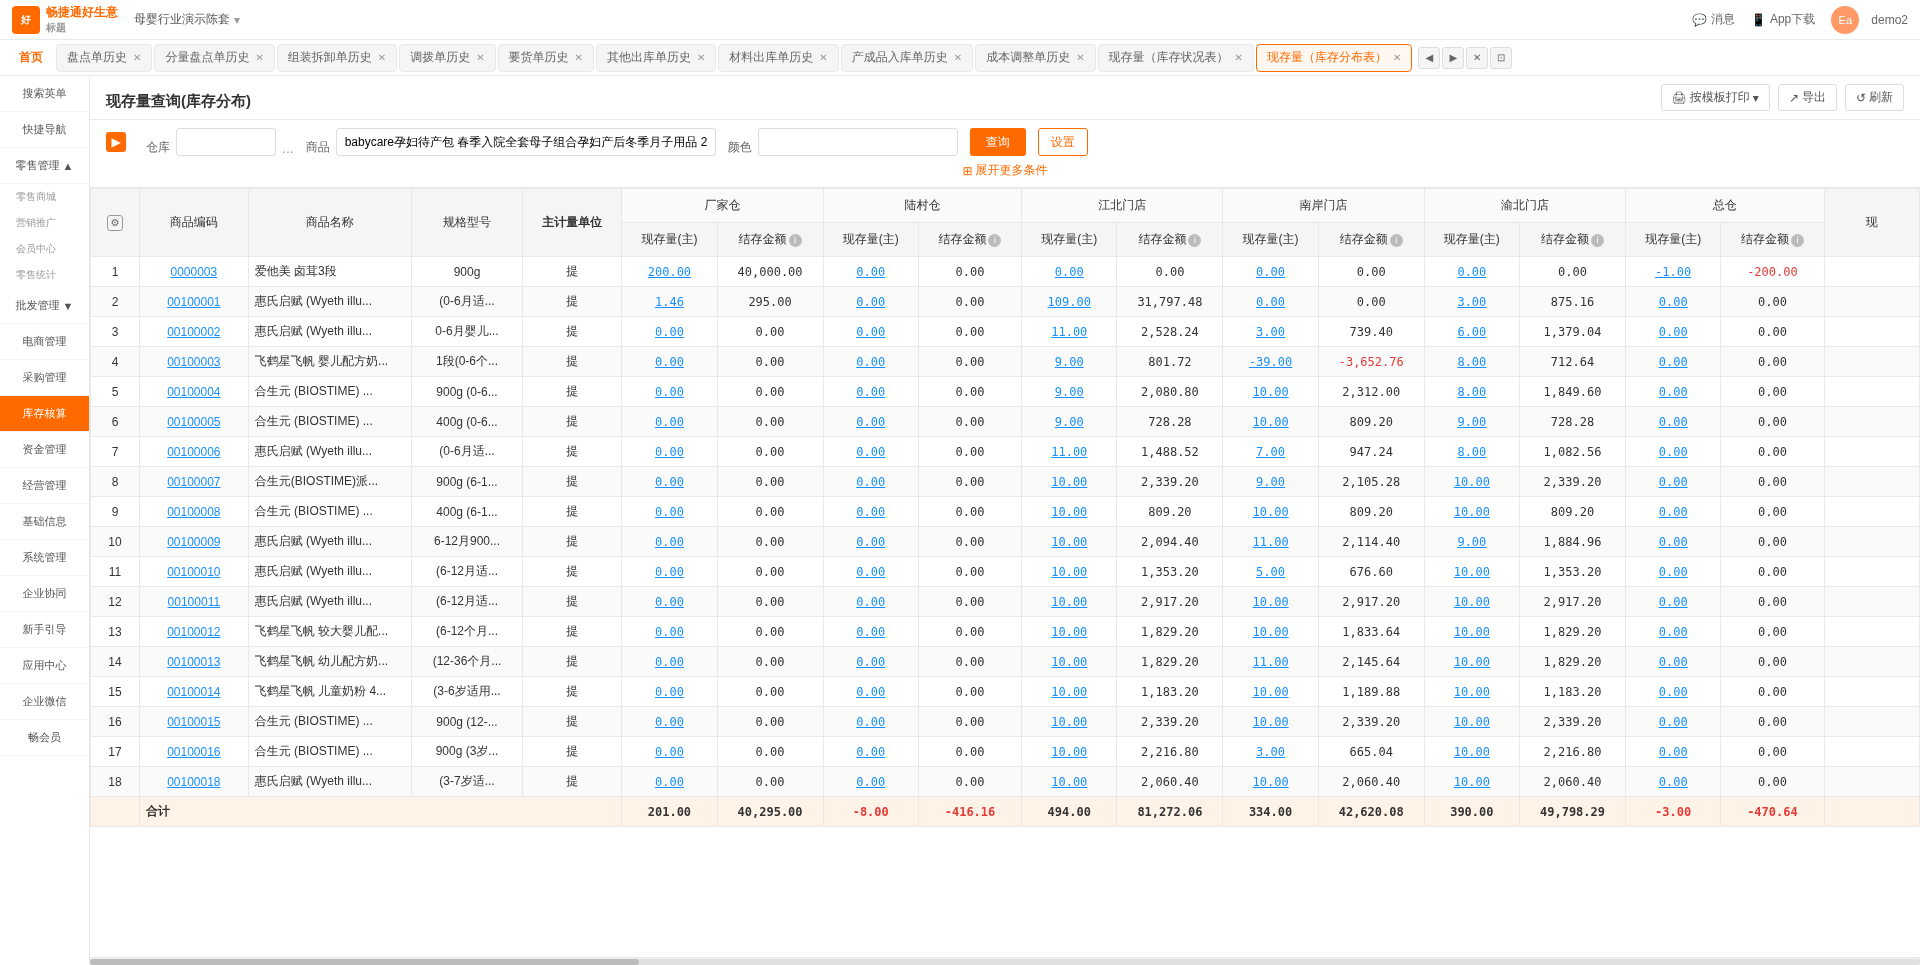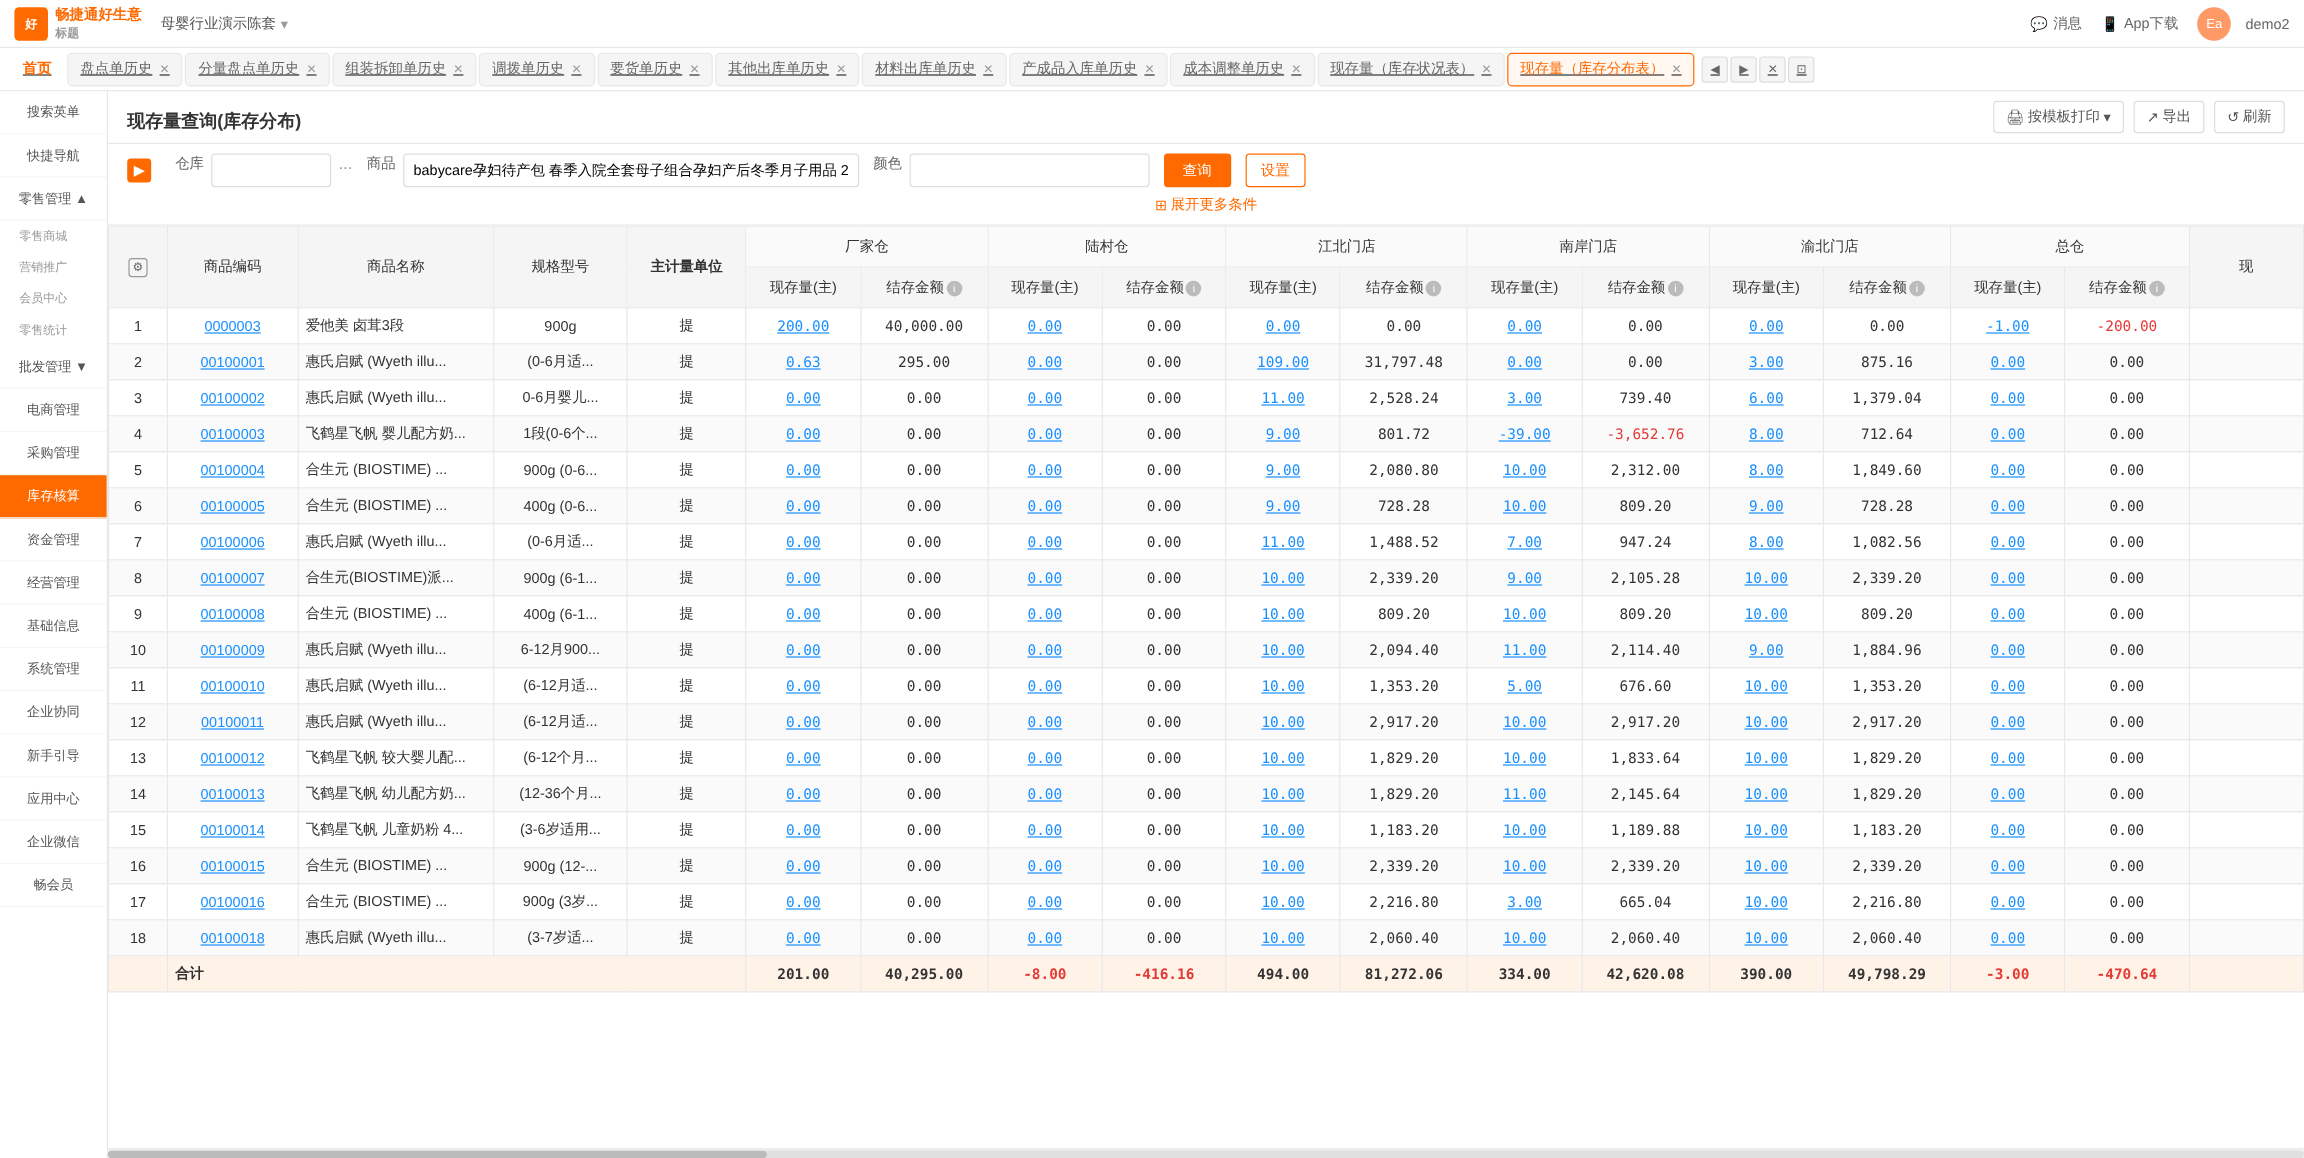--- a/index.html
+++ b/index.html
@@ -8,21 +8,21 @@
     
     .top-bar { height: 40px; background: #fff; display: flex; align-items: center; justify-content: space-between; padding: 0 12px; border-bottom: 1px solid #e8e8e8; }
     .top-bar-left { display: flex; align-items: center; gap: 8px; }
     .logo-area { display: flex; align-items: center; gap: 6px; color: #ff6a00; font-weight: bold; font-size: 13px; }
     .logo-icon { width: 28px; height: 28px; background: #ff6a00; border-radius: 4px; display: flex; align-items: center; justify-content: center; color: white; font-size: 10px; }
     .top-bar-right { display: flex; align-items: center; gap: 16px; color: #666; font-size: 12px; }
     .top-bar-right span { cursor: pointer; display: flex; align-items: center; gap: 4px; }
     .avatar { width: 28px; height: 28px; background: #ff9966; border-radius: 50%; display: flex; align-items: center; justify-content: center; color: white; font-size: 11px; }
 
     
-    .tab-bar { height: 36px; background: #fff; display: flex; align-items: center; border-bottom: 1px solid #e8e8e8; padding: 0 8px; overflow: hidden; gap: 2px; text-decoration: underline; }
+    .tab-bar { height: 36px; background: #fff; display: flex; align-items: center; border-bottom: 1px solid #e8e8e8; padding: 0 8px; overflow: hidden; gap: 2px; }
     .tab-item { height: 28px; padding: 0 10px; display: flex; align-items: center; gap: 4px; border-radius: 4px; cursor: pointer; font-size: 12px; white-space: nowrap; border: 1px solid transparent; }
     .tab-item.home { color: #ff6a00; font-weight: bold; background: transparent; }
     .tab-item.active { background: #fff7f0; border-color: #ff6a00; color: #ff6a00; }
     .tab-item.normal { background: #f5f5f5; color: #666; border-color: #e8e8e8; }
     .tab-close { font-size: 10px; color: #999; margin-left: 2px; }
     .tab-nav-btns { display: flex; gap: 2px; margin-left: 4px; }
     .tab-nav-btn { width: 22px; height: 22px; background: #f5f5f5; border: 1px solid #ddd; border-radius: 3px; cursor: pointer; display: flex; align-items: center; justify-content: center; font-size: 10px; color: #666; }
 
     
     .main-layout { display: flex; height: calc(965px - 76px); }
@@ -39,21 +39,21 @@
 
     
     .page-header { background: #fff; padding: 8px 16px; border-bottom: 1px solid #e8e8e8; display: flex; align-items: flex-end; justify-content: space-between; }
     .page-title { font-size: 15px; font-weight: bold; color: #333; }
     .page-actions { display: flex; gap: 8px; align-items: center; }
     .btn-action { padding: 4px 10px; border-radius: 3px; border: 1px solid #ddd; background: #fff; cursor: pointer; font-size: 12px; color: #555; display: flex; align-items: center; gap: 3px; }
 
     
     .filter-bar { background: #fff; padding: 8px 16px; border-bottom: 1px solid #e8e8e8; }
     .filter-row { display: flex; align-items: center; gap: 12px; flex-wrap: wrap; }
-    .filter-item { display: flex; align-items: flex-start; gap: 6px; }
+    .filter-item { display: flex; align-items: flex-end; gap: 6px; }
     .filter-label { color: #666; font-size: 12px; white-space: nowrap; }
     .filter-input { height: 28px; border: 1px solid #ddd; border-radius: 3px; padding: 0 8px; font-size: 12px; min-width: 80px; }
     .filter-input-wide { width: 380px; }
     .filter-expand { color: #ff6a00; cursor: pointer; font-size: 12px; display: flex; align-items: center; gap: 3px; }
     .orange-arrow { width: 20px; height: 20px; background: #ff6a00; border-radius: 3px; color: white; display: flex; align-items: center; justify-content: center; cursor: pointer; font-size: 12px; margin-right: 8px; }
     .btn-query { height: 28px; padding: 0 16px; background: #ff6a00; color: white; border: none; border-radius: 3px; cursor: pointer; font-size: 12px; }
     .btn-settings { height: 28px; padding: 0 12px; background: #fff; color: #ff6a00; border: 1px solid #ff6a00; border-radius: 3px; cursor: pointer; font-size: 12px; }
     .dots { color: #999; font-size: 14px; }
 
     
@@ -307,21 +307,21 @@
     <td class="link num red">-1.00</td>
     <td class="num red">-200.00</td>
     <td class="num"></td>
   </tr>
               <tr>
     <td>2</td>
     <td class="link">00100001</td>
     <td class="text-left" style="max-width:120px;overflow:hidden;text-overflow:ellipsis;">惠氏启赋 (Wyeth illu...</td>
     <td>(0-6月适...</td>
     <td>提</td>
-    <td class="link num">0.63</td>
+    <td class="link num">1.46</td>
     <td class="num">295.00</td>
     <td class="link num">0.00</td>
     <td class="num">0.00</td>
     <td class="link num">109.00</td>
     <td class="num">31,797.48</td>
     <td class="link num ">0.00</td>
     <td class="num ">0.00</td>
     <td class="link num">3.00</td>
     <td class="num">875.16</td>
     <td class="link num ">0.00</td>

